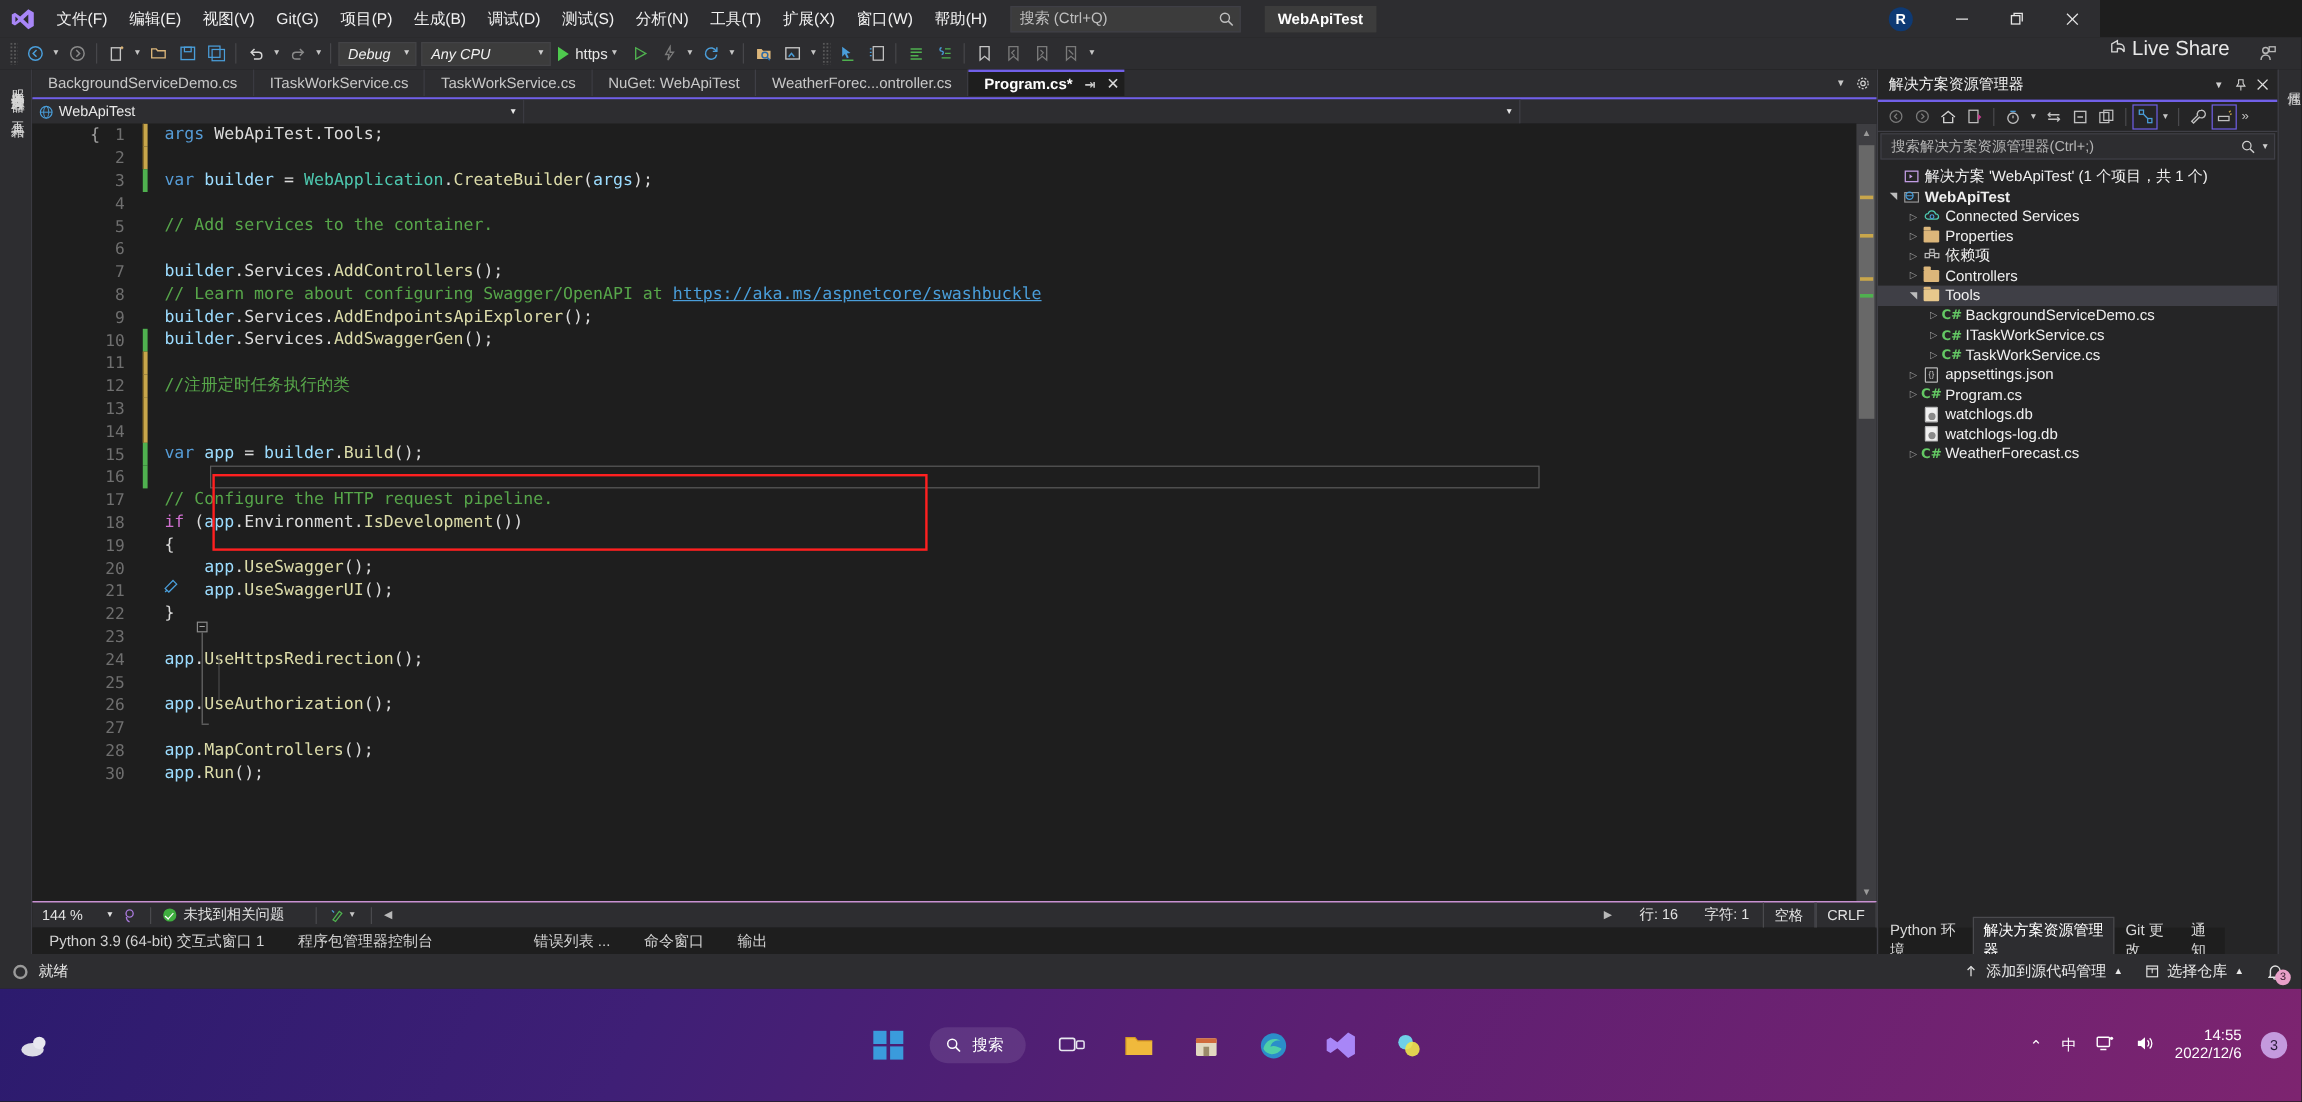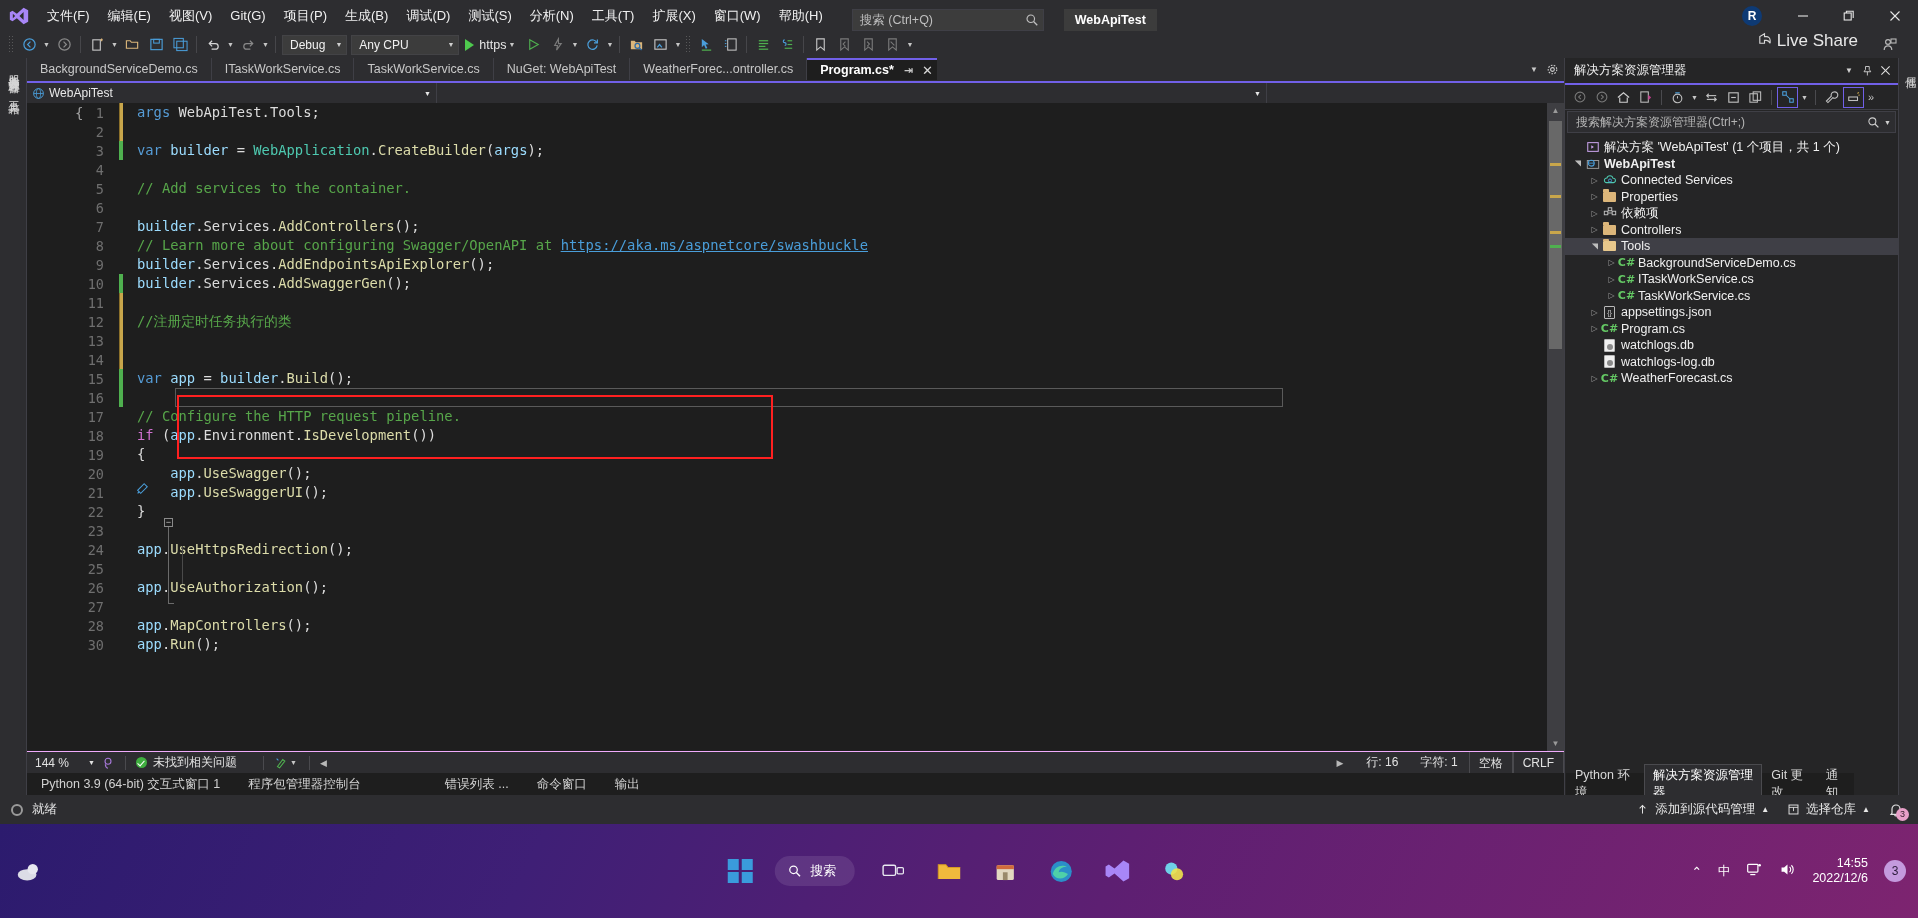--- a/index.html
+++ b/index.html
@@ -9,33 +9,33 @@
     background: #1e1e1e;
     font-family: "Liberation Sans", "DejaVu Sans", sans-serif;
     font-size: 12px;
     color: #f1f1f1;
     -webkit-font-smoothing: antialiased;
   }
   .app { position: relative; width: 1918px; height: 918px; }
 
   
   .menubar {
-    position: absolute; top: 0; left: 0; width: 1918px; height: 31px;
-    background: #2d2d30; display: flex; align-items: flex-end;
+    position: absolute; top: 0; left: 0; width: 1750px; height: 31px;
+    background: #2d2d30; display: flex; align-items: center;
   }
   .vs-logo {
     width: 38px; height: 31px; display: flex; align-items: center; justify-content: center;
   }
   .vs-logo svg { width: 20px; height: 20px; }
   .menu-item {
     padding: 0 9px; height: 31px; line-height: 31px; font-size: 13px;
     color: #f1f1f1; white-space: nowrap; cursor: default;
   }
   .searchbox {
-    margin-left: 20px; width: 192px; height: 22px; background: #3c3c3c;
+    margin-left: 10px; width: 192px; height: 22px; background: #3c3c3c;
     border: 1px solid #3f3f46; display: flex; align-items: center;
     padding: 0 4px 0 7px; color: #bfbfbf; font-size: 12.5px;
   }
   .searchbox .placeholder { flex: 1; }
   .searchbox .mag { width: 14px; height: 14px; opacity: .85; }
   .proj-chip {
     margin-left: 20px; background: #3c3c3c; color: #ffffff;
     font-weight: bold; font-size: 12.5px; padding: 4px 11px;
   }
   .titlebar-right {
@@ -67,21 +67,21 @@
   .tb-grip {
     width: 7px; height: 19px; margin: 0 2px;
     background-image: radial-gradient(#6a6a6a 40%, transparent 41%);
     background-size: 3px 3px; opacity: .7;
   }
   .combo {
     height: 20px; background: #3c3c3c; border: 1px solid #434346;
     display: flex; align-items: center; padding: 0 4px 0 7px;
     font-size: 12px; color: #f1f1f1; margin: 0 2px;
   }
-  .combo .cv { margin-right: 10px; white-space: nowrap; }
+  .combo .cv { margin-right: 10px; white-space: nowrap; font-style: italic; }
   .combo .cc { font-size: 7px; color: #cfcfcf; }
   .run-btn {
     display: flex; align-items: center; height: 21px; padding: 0 4px;
     color: #e7e7e7; font-size: 12.5px;
   }
   .tri { width: 0; height: 0; border-left: 9px solid #4ec94e;
          border-top: 6px solid transparent; border-bottom: 6px solid transparent; margin-right: 5px; }
   .liveshare {
     position: absolute; right: 60px; top: 31px; height: 27px;
     display: flex; align-items: flex-start; font-size: 17px; color: #e8e8e8;

